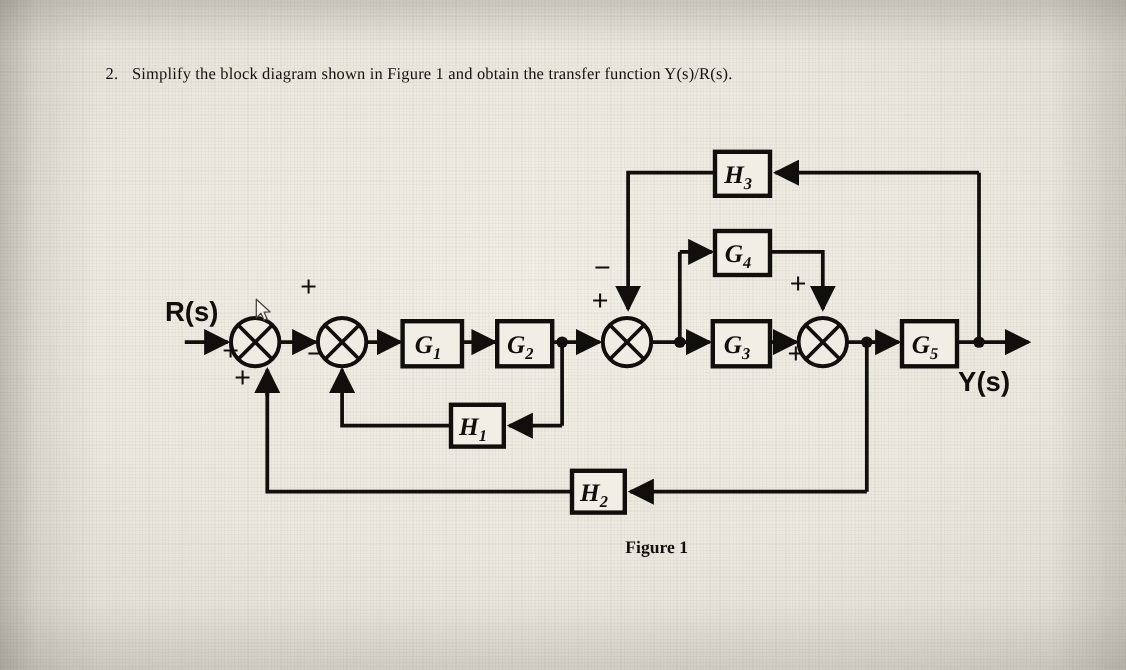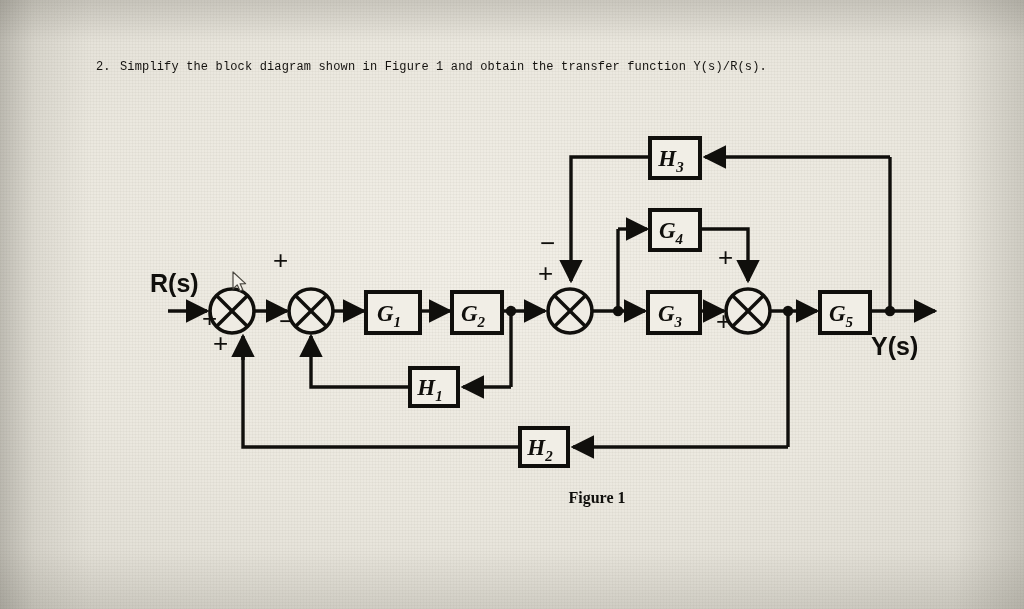--- a/index.html
+++ b/index.html
@@ -43,24 +43,24 @@
       linear-gradient(270deg, rgba(110,108,98,0.22) 0px, rgba(0,0,0,0) 70px),
       linear-gradient(0deg, rgba(120,118,108,0.18) 0px, rgba(0,0,0,0) 60px);
     pointer-events: none;
   }
 
   #question {
     position: absolute;
     left: 96px;
     top: 60px;
     width: 800px;
-    font-size: 12px;
+    font-size: 15px;
     color: #14120f;
     letter-spacing: 0.15px;
-    font-family: Liberation Mono, monospace;
+    font-family: Liberation Serif, serif;
   }
   #question .num {
     display: inline-block;
     width: 24px;
   }
 
   #diagram {
     position: absolute;
     left: 0;
     top: 0;

